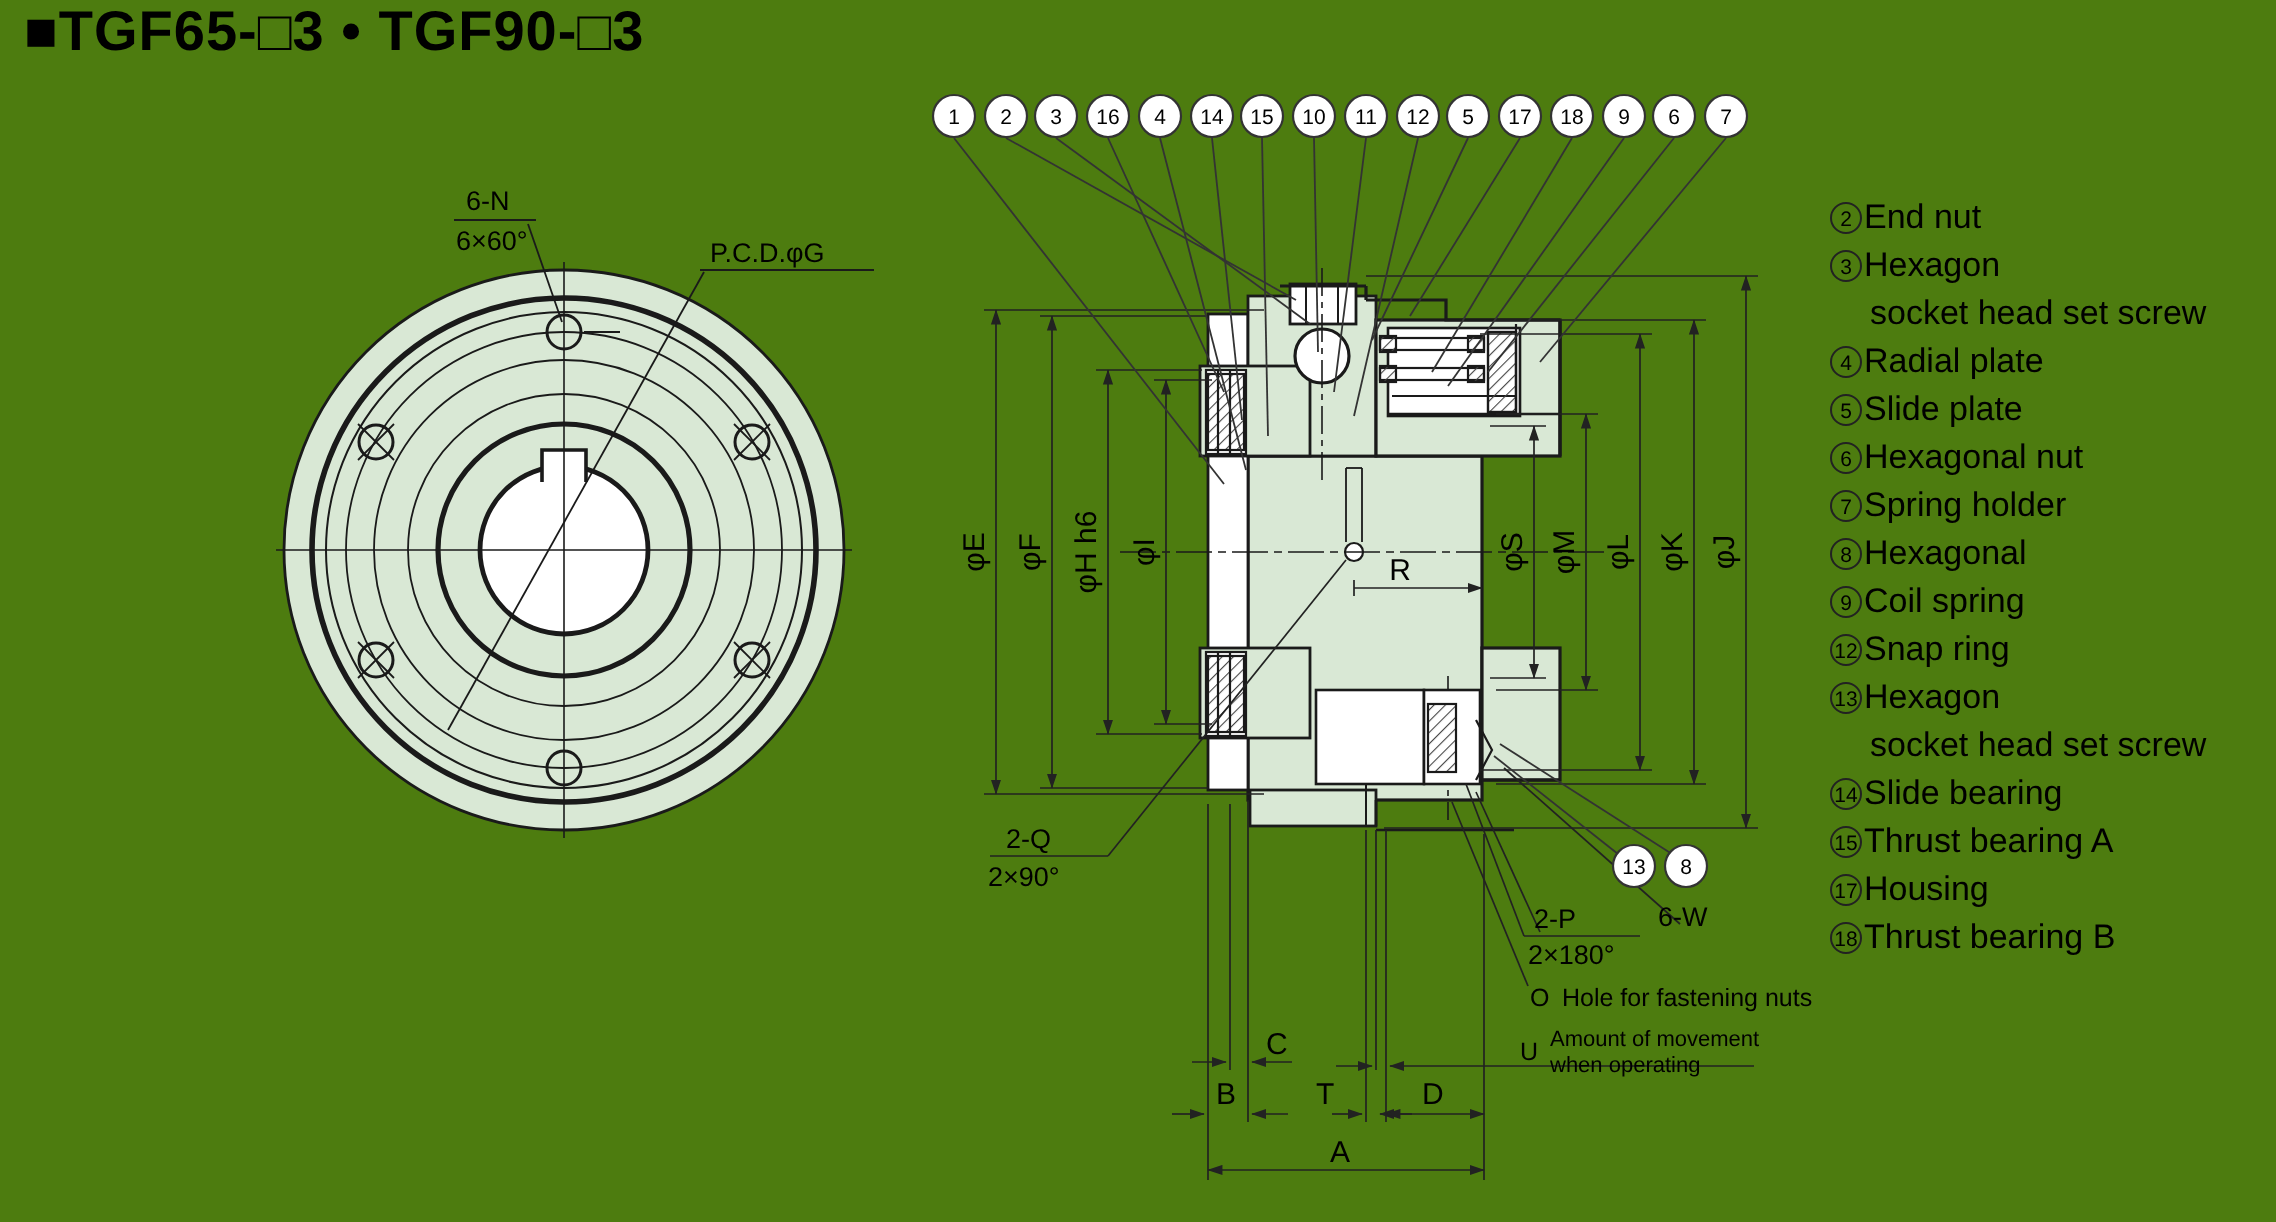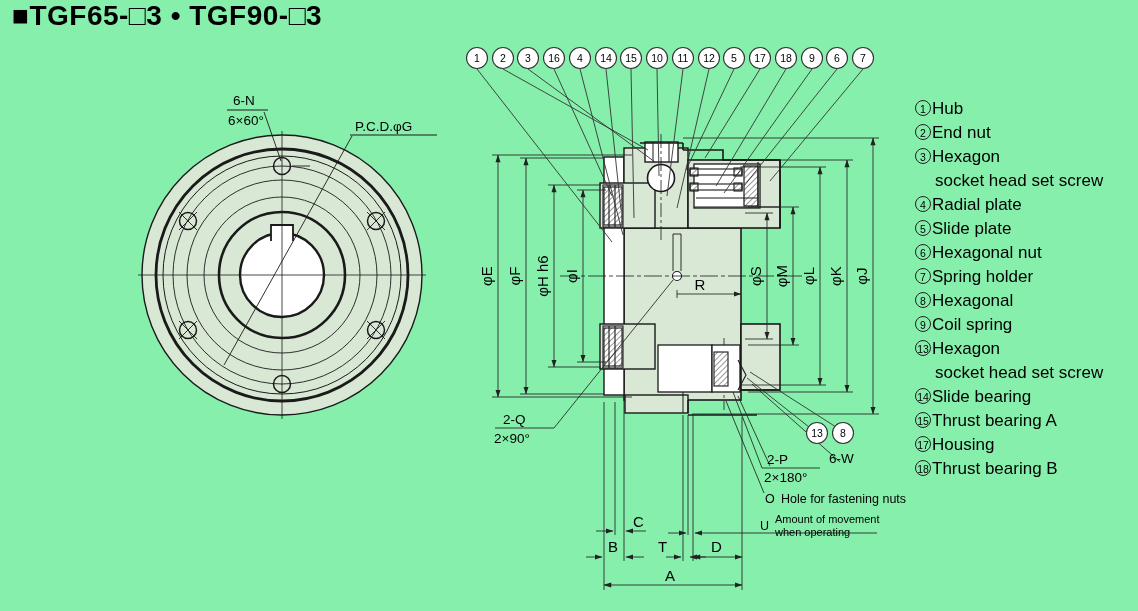--- a/index.html
+++ b/index.html
@@ -1,16 +1,16 @@
 <!DOCTYPE html>
 <html><head>
 <meta charset="utf-8">
 <style>
   html,body{margin:0;padding:0;background:#fff;}
-  .page{position:relative;width:1138px;height:611px;background:#86efac;overflow:hidden;
+  .page{position:relative;width:1138px;height:611px;background:#4d7c0f;overflow:hidden;
         font-family:"Liberation Sans",sans-serif;color:#000;}
   .title{position:absolute;left:12px;top:0px;font-size:28px;font-weight:bold;
          letter-spacing:0.5px;color:#000;white-space:nowrap;}
   .drawing{position:absolute;left:0;top:0;}
   
   .parts{position:absolute;left:915px;top:97px;width:222px;font-size:17px;line-height:24px;color:#000;}
   .part{white-space:nowrap;}
   .pnum{display:inline-block;width:16px;height:16px;border:1.2px solid #222;border-radius:50%;
         font-size:10.5px;line-height:16px;text-align:center;vertical-align:1px;margin-right:1px;
         box-sizing:border-box;}
@@ -302,31 +302,31 @@
       <text class="caltxt" x="786" y="62">18</text>
       <text class="caltxt" x="812" y="62">9</text>
       <text class="caltxt" x="837" y="62">6</text>
       <text class="caltxt" x="863" y="62">7</text>
       <text class="caltxt" x="817" y="437">13</text>
       <text class="caltxt" x="843" y="437">8</text>
     </g>
   </svg>
 
   <div class="parts">
-    <div class="part"><span class="pnum">1</span><span>Hub</span></div>
     <div class="part"><span class="pnum">2</span><span>End nut</span></div>
     <div class="part"><span class="pnum">3</span><span>Hexagon</span>
       <div class="pline2">socket head set screw</div></div>
     <div class="part"><span class="pnum">4</span><span>Radial plate</span></div>
     <div class="part"><span class="pnum">5</span><span>Slide plate</span></div>
     <div class="part"><span class="pnum">6</span><span>Hexagonal nut</span></div>
     <div class="part"><span class="pnum">7</span><span>Spring holder</span></div>
     <div class="part"><span class="pnum">8</span><span>Hexagonal</span>
       </div>
     <div class="part"><span class="pnum">9</span><span>Coil spring</span></div>
+    <div class="part"><span class="pnum">12</span><span>Snap ring</span></div>
     <div class="part"><span class="pnum">13</span><span>Hexagon</span>
       <div class="pline2">socket head set screw</div></div>
     <div class="part"><span class="pnum">14</span><span>Slide bearing</span></div>
     <div class="part"><span class="pnum">15</span><span>Thrust bearing A</span></div>
     <div class="part"><span class="pnum">17</span><span>Housing</span></div>
     <div class="part"><span class="pnum">18</span><span>Thrust bearing B</span></div>
   </div>
 
 </div>
 

